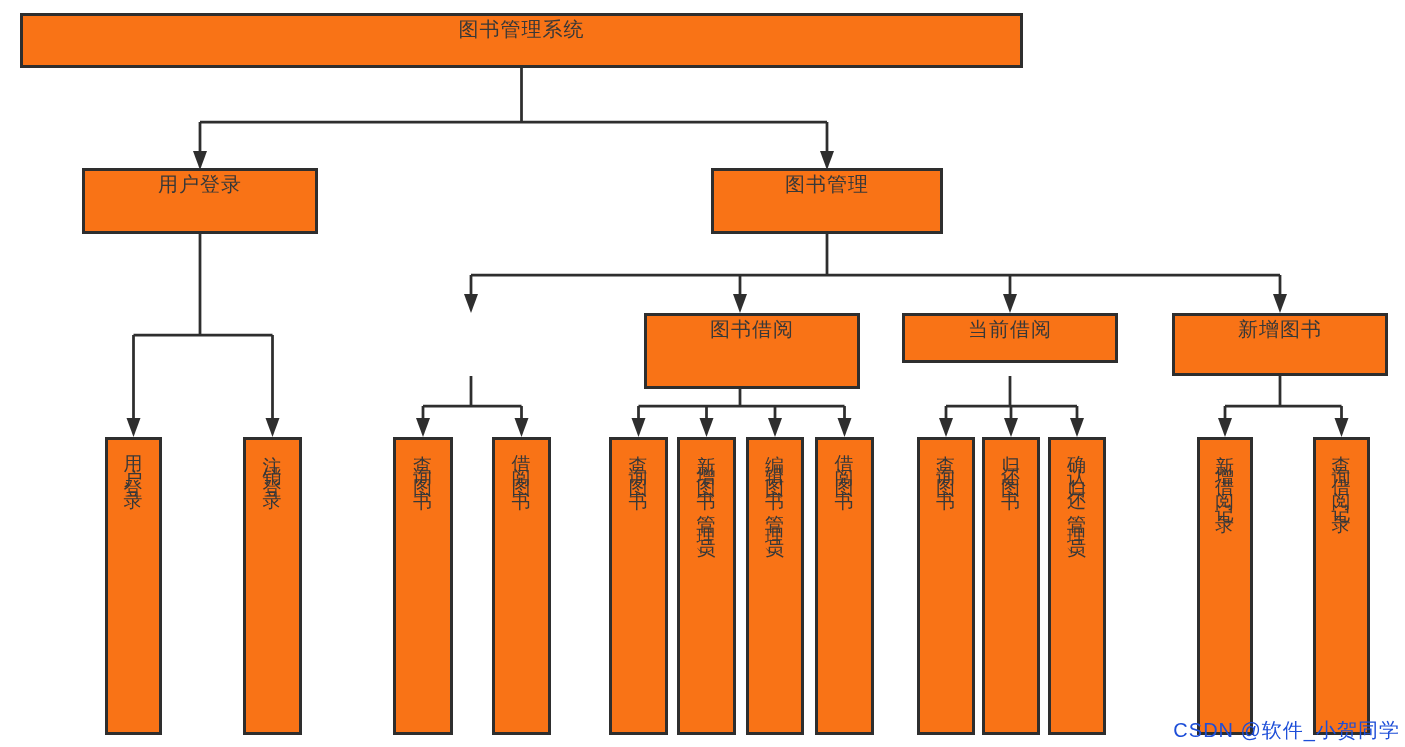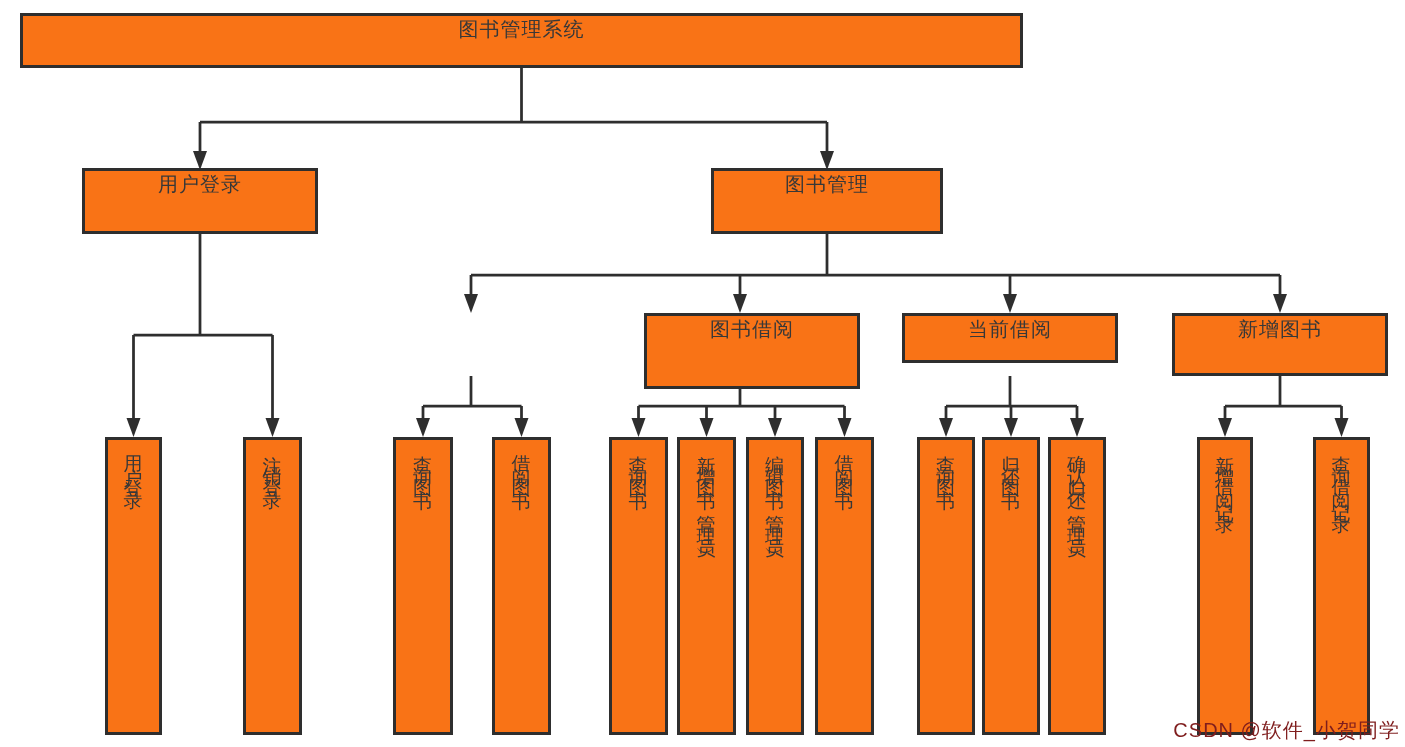--- a/index.html
+++ b/index.html
@@ -33,21 +33,21 @@
     font-size: 19px;
     letter-spacing: 12px;
     line-height: 1;
     white-space: nowrap;
   }
   .watermark {
     position: absolute;
     right: 5px;
     bottom: 3px;
     font-size: 20px;
-    color: #7f1d1d;
+    color: #1d4ed8;
     letter-spacing: 1px;
     white-space: nowrap;
   }
 </style>
 </head>
 <body>
 
 <div class="canvas">
 
   <svg class="wires" viewBox="0 0 1405 747">

